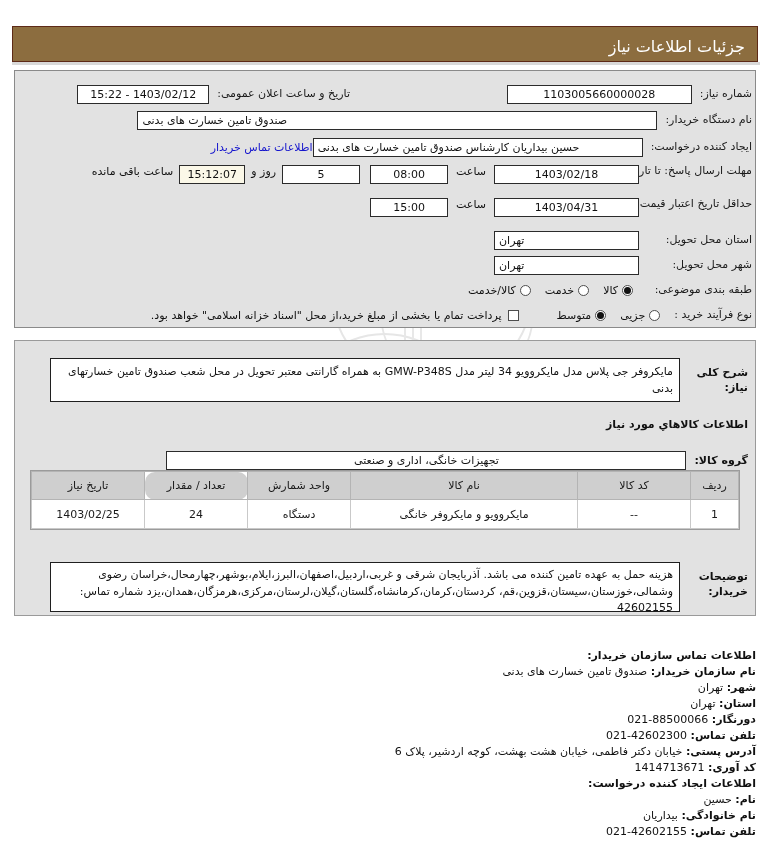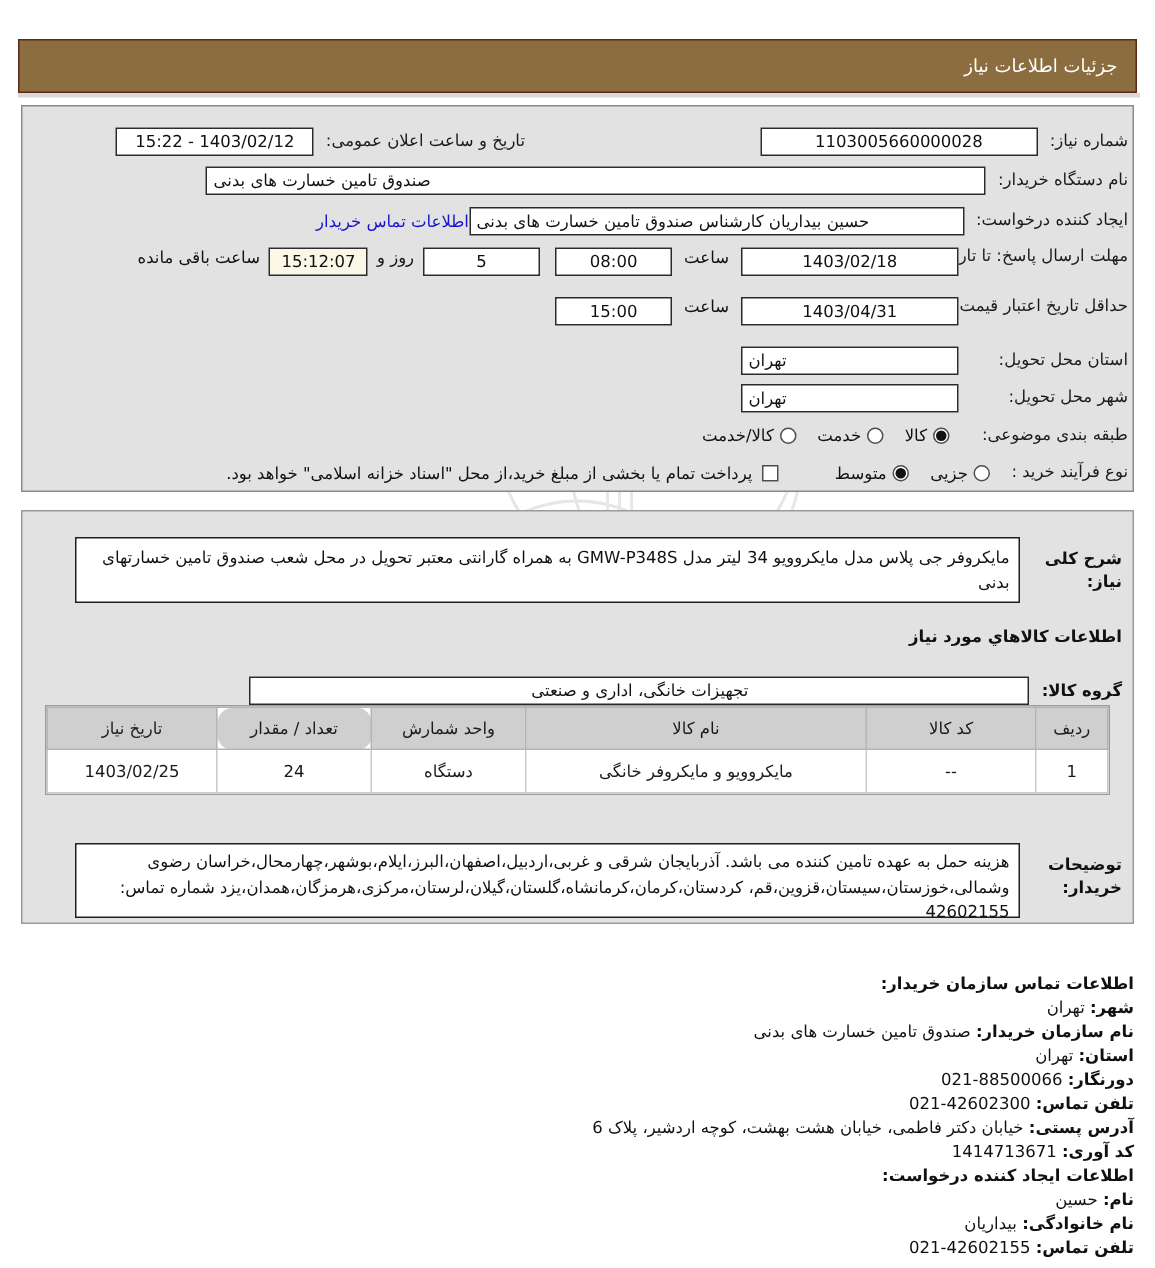--- a/index.html
+++ b/index.html
@@ -81,21 +81,21 @@
     width: 746px; height: 36px;
     background: #8c6d3f;
     border: 1px solid #5d2a17;
     box-sizing: border-box;
     z-index: 3;
   }
   .titlebar .t {
     position: absolute;
     right: 12px; top: 10px;
     color: #ffffff;
-    font-size: 12px;
+    font-size: 16px;
   }
   .titlebar-shadow {
     position:absolute; left: 12px; top: 62px; width: 748px; height: 3px;
     background: #d9d9d9; z-index: 2;
   }
 
   
   .panel {
     position: absolute;
     left: 14px; top: 70px;
@@ -381,28 +381,28 @@
       </tbody>
     </table>
   </div>
 
   <div class="sect-title" style="right:22px; top:570px; width:56px; line-height:1.35;">توضیحات خریدار:</div>
   <div class="descbox" style="right:90px; top:562px; width:630px; height:50px; line-height:1.5;">هزینه حمل به عهده تامین کننده می باشد. آذربایجان شرقی و غربی،اردبیل،اصفهان،البرز،ایلام،بوشهر،چهارمحال،خراسان رضوی وشمالی،خوزستان،سیستان،قزوین،قم، کردستان،کرمان،کرمانشاه،گلستان،گیلان،لرستان،مرکزی،هرمزگان،همدان،یزد شماره تماس: 42602155</div>
 
   <div class="contact">
     <div class="hd">اطلاعات تماس سازمان خریدار:</div>
     <div>
+      <b>نام سازمان خریدار:</b>
+      <span>صندوق تامین خسارت های بدنی</span>
+    </div>
+    <div>
       <b>شهر:</b>
       <span>تهران</span>
     </div>
     <div>
-      <b>نام سازمان خریدار:</b>
-      <span>صندوق تامین خسارت های بدنی</span>
-    </div>
-    <div>
       <b>استان:</b>
       <span>تهران</span>
     </div>
     <div>
       <b>دورنگار:</b>
       <span>88500066-021</span>
     </div>
     <div>
       <b>تلفن تماس:</b>
       <span>42602300-021</span>

